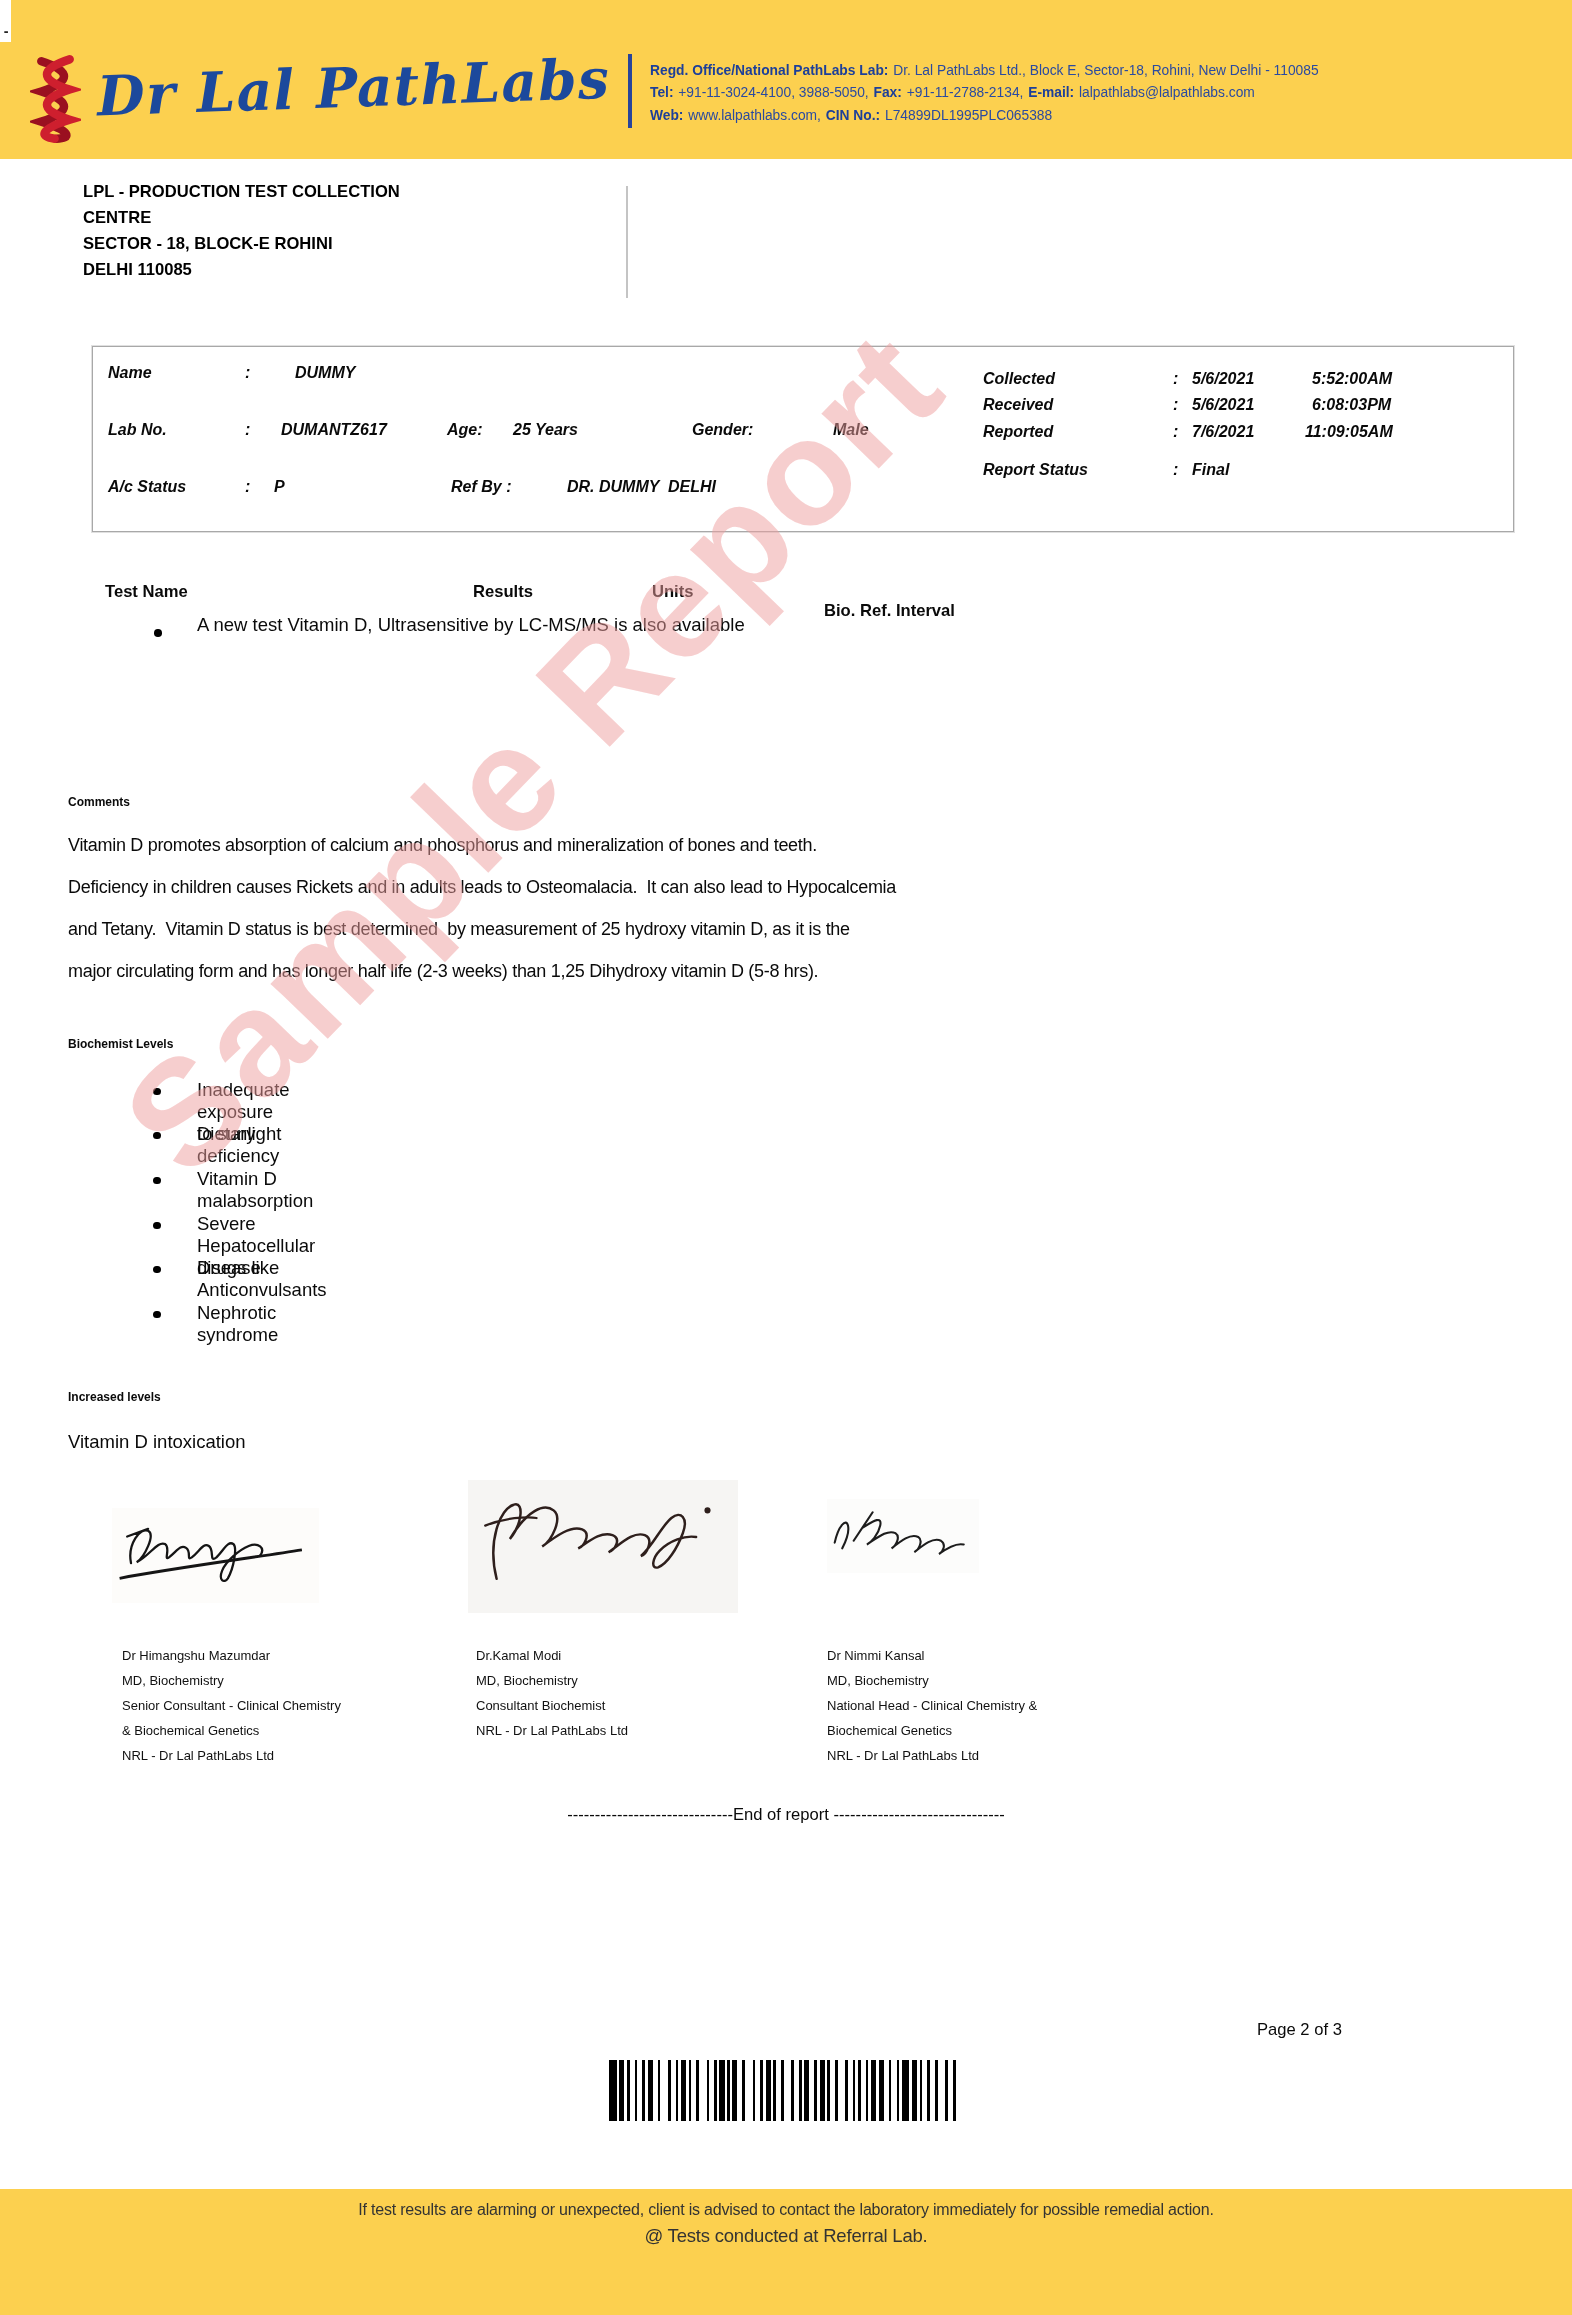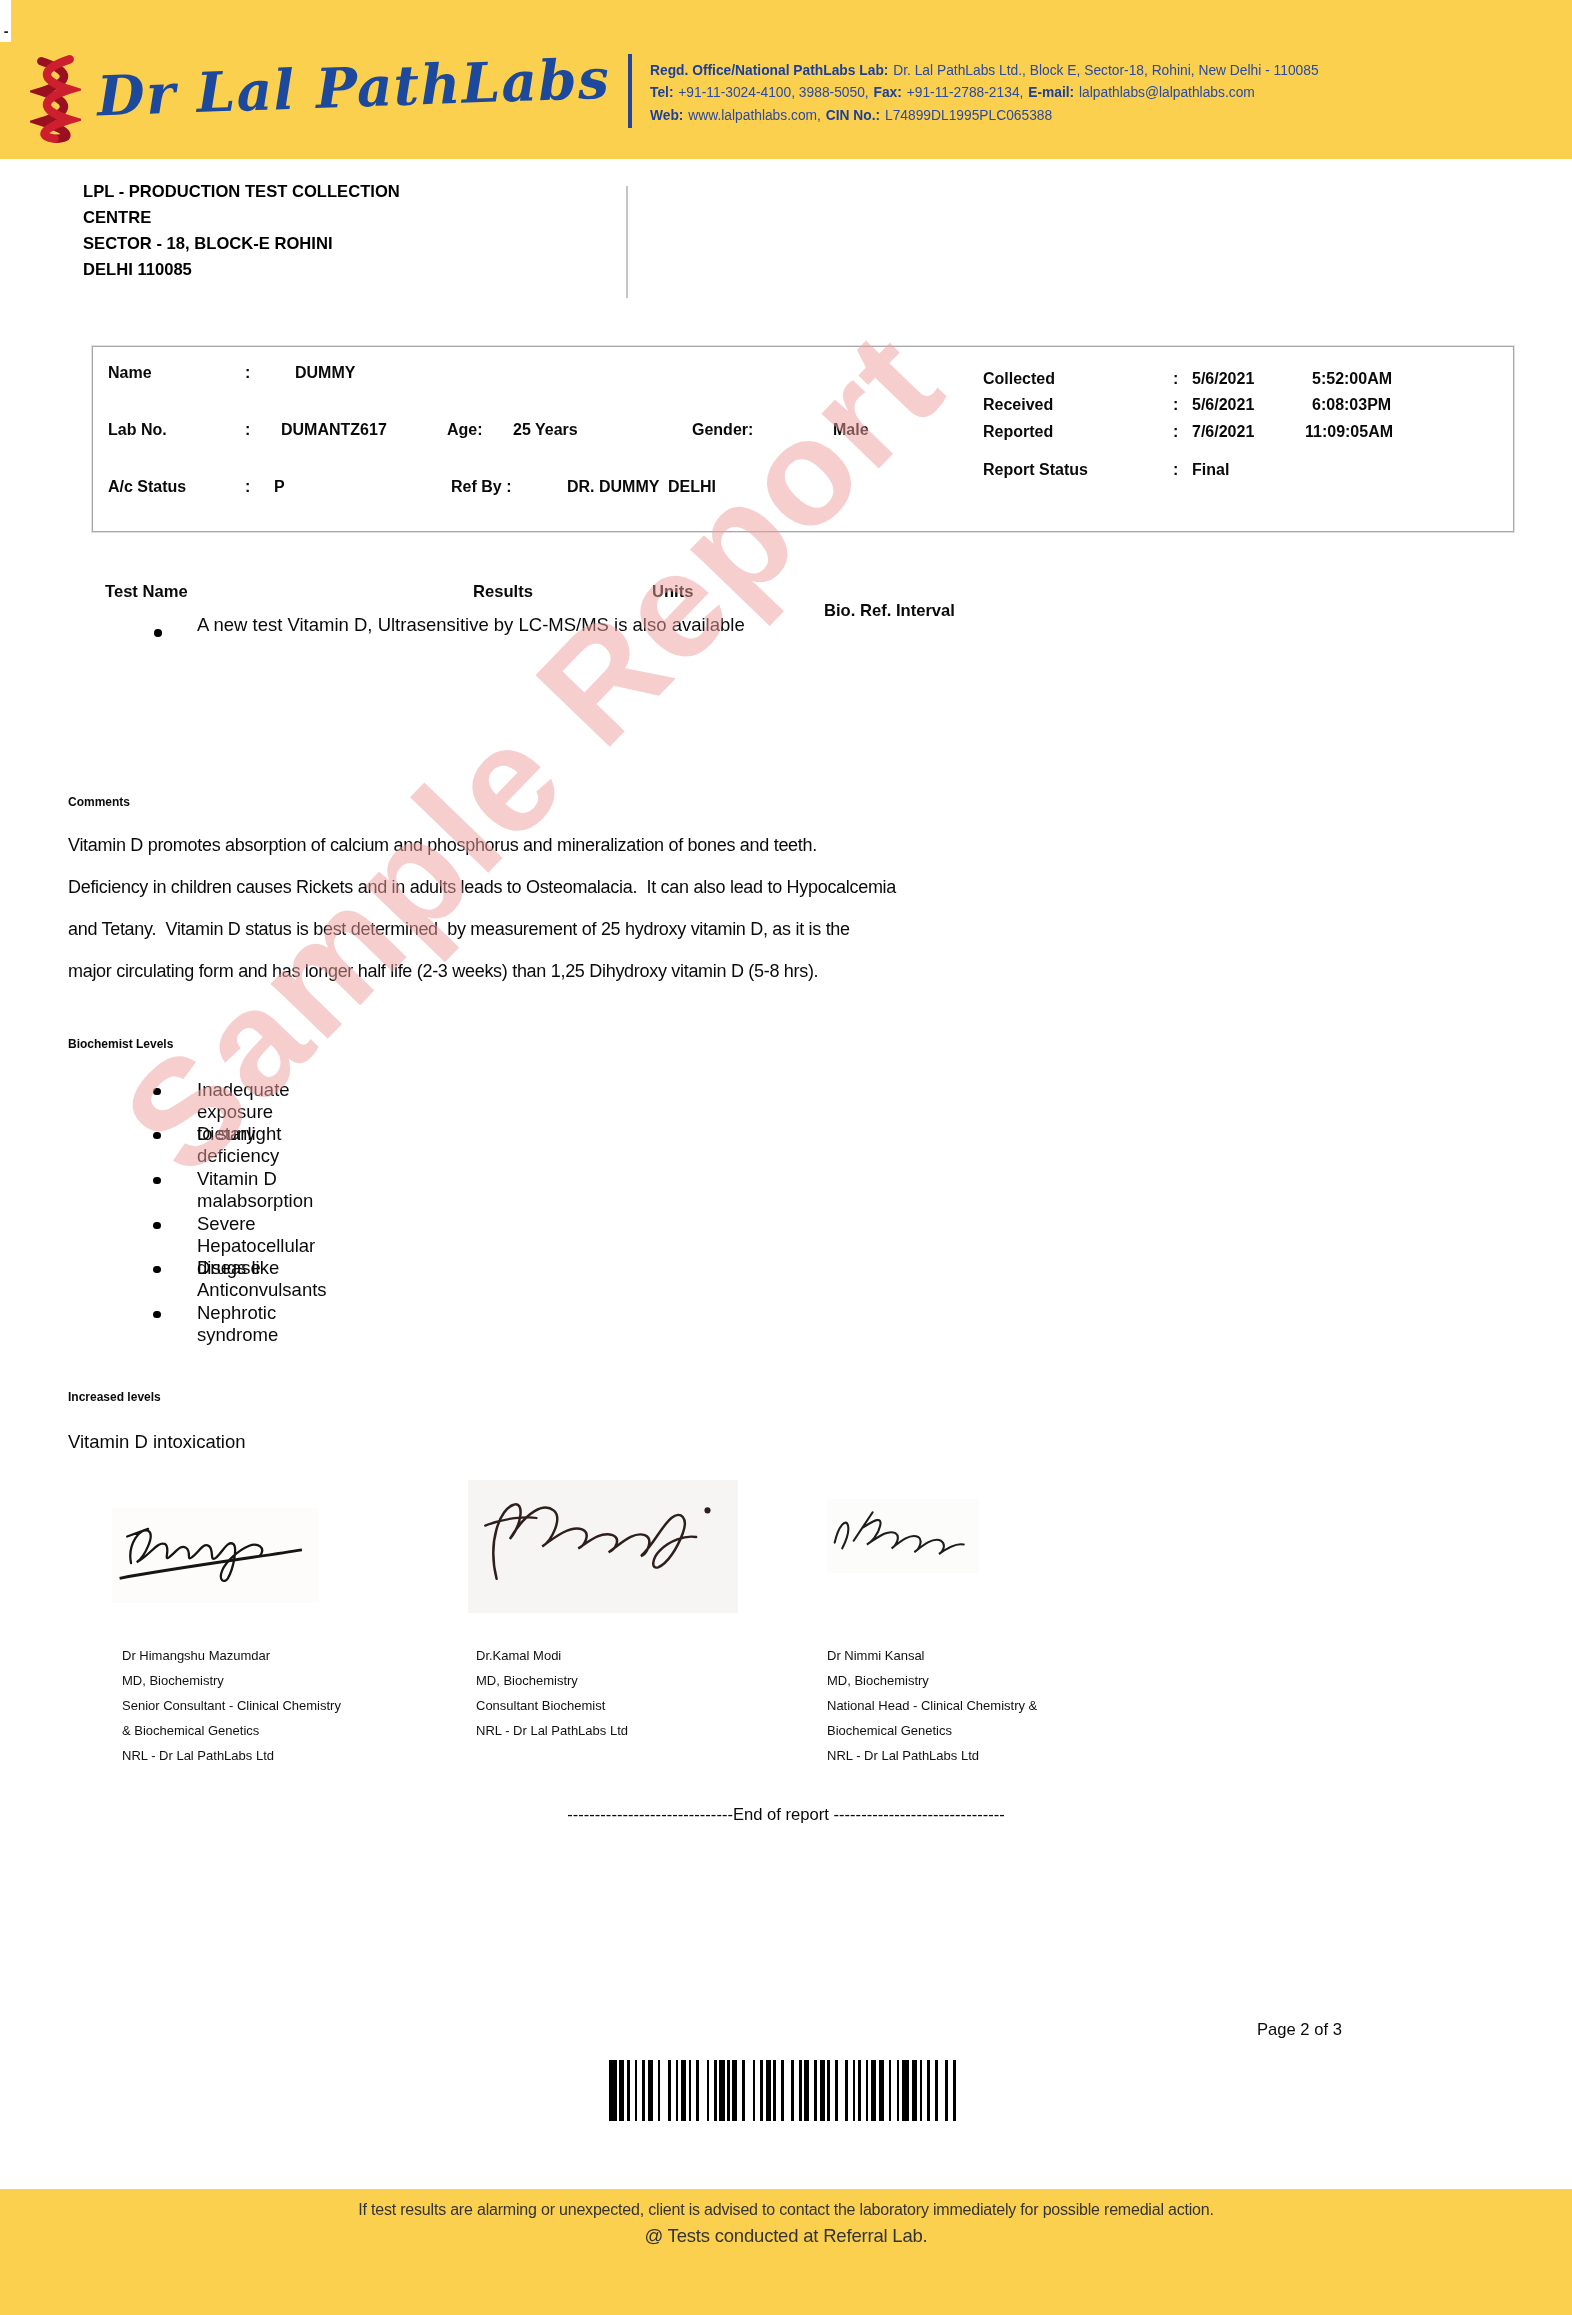--- a/index.html
+++ b/index.html
@@ -20,21 +20,21 @@
   .contact b { color:#1c3f9a; margin-right:4.8px; }
   .contact span { margin-right:4.8px; }
 
   
   .centre { position:absolute; left:83px; top:179px; font-weight:bold; font-size:16.6px; line-height:26px; color:#000; }
   .centre-vline { position:absolute; left:626px; top:186px; width:1.9px; height:112px; background:#c4c4c4; }
 
   
   .pbox { position:absolute; left:92px; top:346px; width:1422px; height:186px;
           border:1.9px solid #a8a8a8; box-shadow:0 0 0 1px #e0e0e0; background:#fff; }
-  .pbox span { position:absolute; font-weight:bold; font-size:16px; white-space:pre; }
+  .pbox span { position:absolute; font-weight:bold; font-size:16px; white-space:pre;font-style:italic; }
 
   
   .thead span { position:absolute; top:582px; font-weight:bold; font-size:16.6px; }
   .note-dot { position:absolute; left:154px; top:629px; width:7.6px; height:7.6px; border-radius:50%; background:#000; }
   .note-text { position:absolute; left:197px; top:614px; font-size:18.5px; }
 
   
   .sec-title { position:absolute; left:68px; font-weight:bold; font-size:12px; }
   .comments-body { position:absolute; left:68px; top:824px; width:829px; font-size:18px;
                    line-height:42px; letter-spacing:-0.3px; white-space:pre-wrap; }

